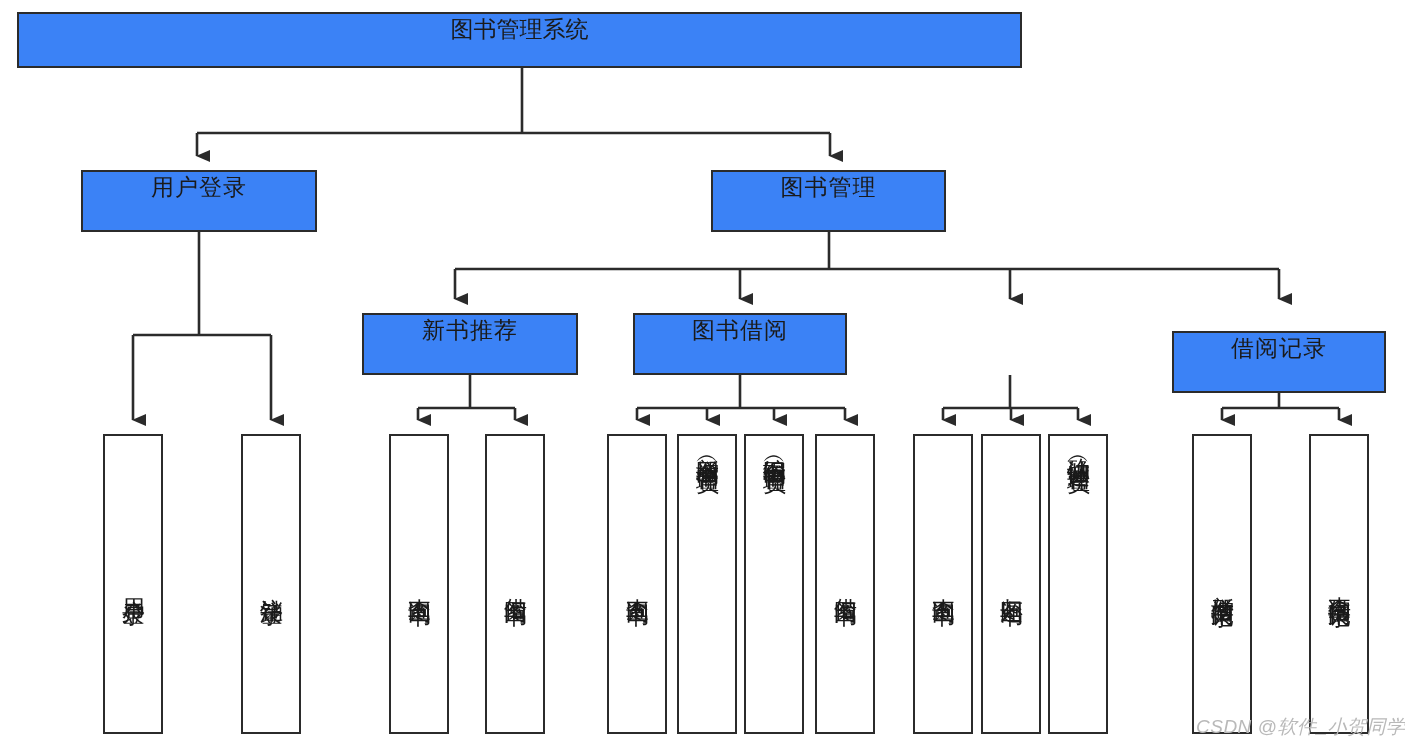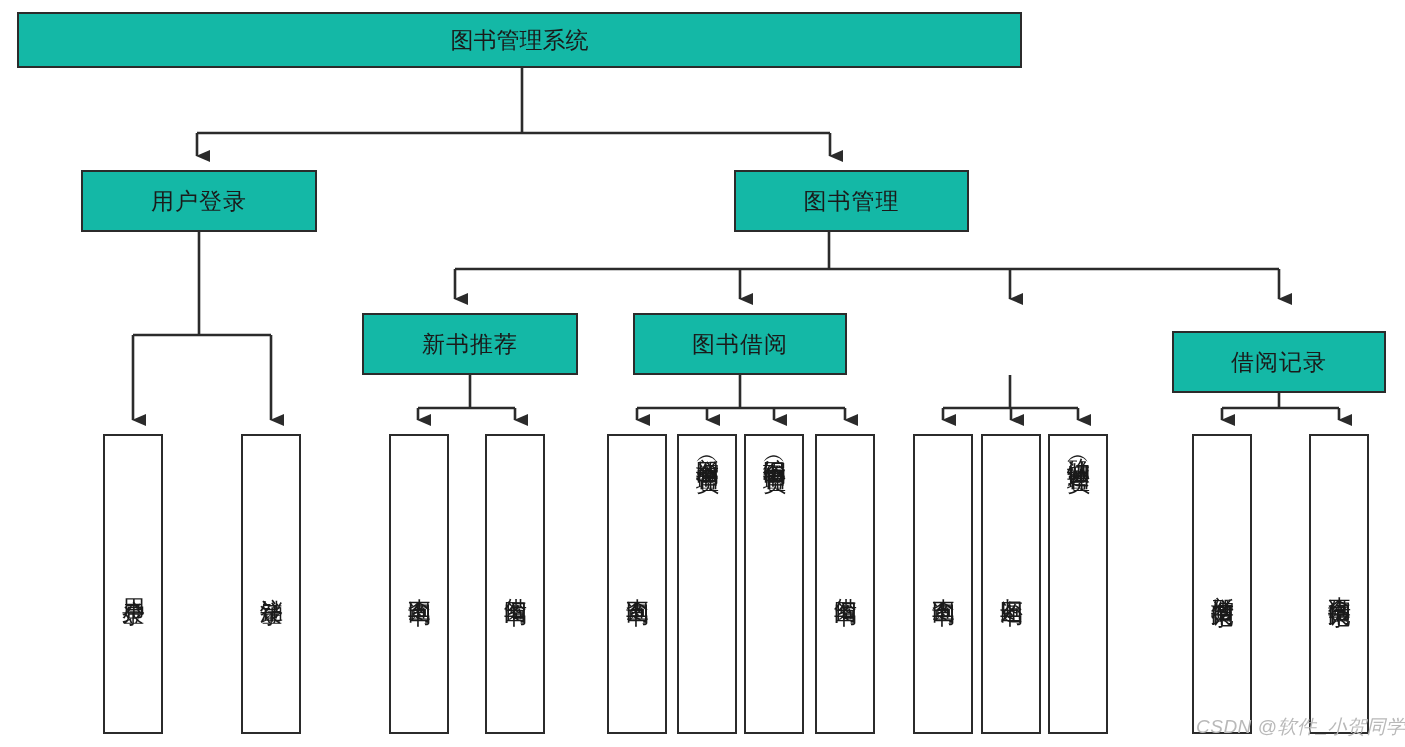--- a/index.html
+++ b/index.html
@@ -21,24 +21,23 @@
     position: absolute;
     left: 0;
     top: 0;
     width: 1405px;
     height: 747px;
   }
   .node {
     position: absolute;
     box-sizing: border-box;
     border: 2.5px solid #2b2b2b;
-    background: #14b8a6;
+    background: #3b82f6;
     color: #1a1a1a;
     display: flex;
-    align-items: center;
     justify-content: center;
     z-index: 2;
   }
   .node.h-node {
     font-size: 23px;
     letter-spacing: 1px;
   }
   .node.root {
     font-size: 23px;
   }
@@ -127,21 +126,21 @@
     </g>
   </svg>
 
   <div class="node root" style="left:17px; top:12px; width:1005px; height:56px;">
     <span>图书管理系统</span>
   </div>
 
   <div class="node h-node" style="left:81px; top:170px; width:236px; height:62px;">
     <span>用户登录</span>
   </div>
-  <div class="node h-node" style="left:711px; top:170px; width:235px; height:62px;margin-left:23px;">
+  <div class="node h-node" style="left:711px; top:170px; width:235px; height:62px;">
     <span>图书管理</span>
   </div>
 
   <div class="node h-node" style="left:362px; top:313px; width:216px; height:62px;">
     <span>新书推荐</span>
   </div>
   <div class="node h-node" style="left:633px; top:313px; width:214px; height:62px;">
     <span>图书借阅</span>
   </div>
   <div class="node h-node" style="left:1172px; top:331px; width:214px; height:62px;">

